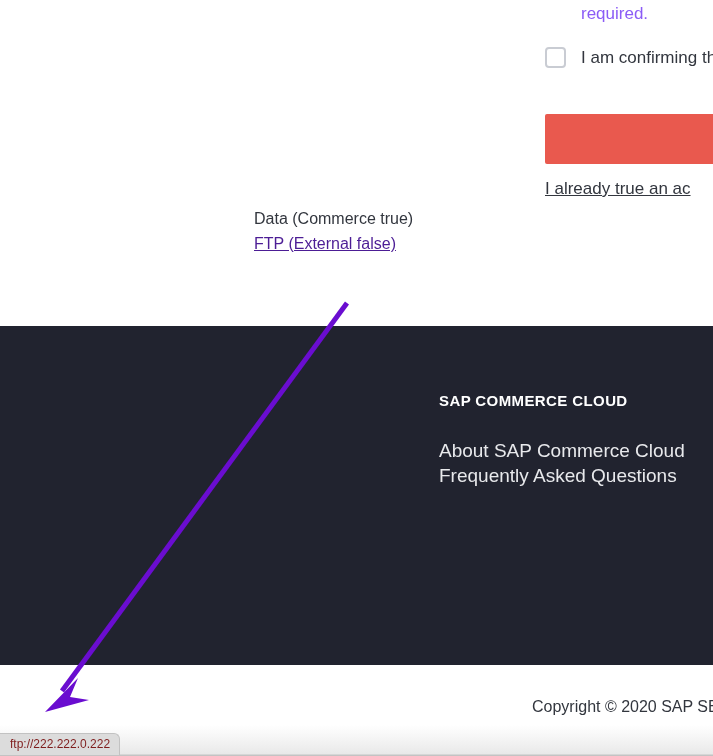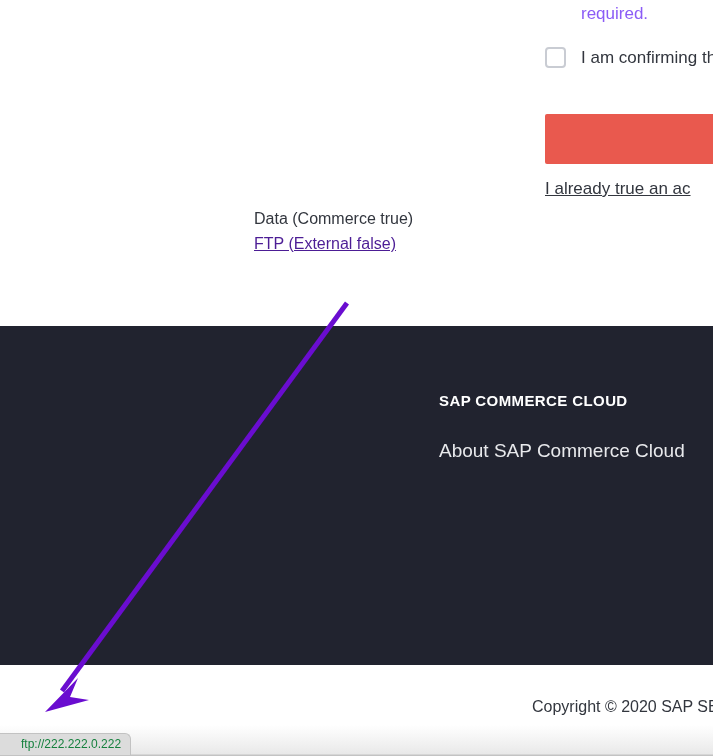--- a/index.html
+++ b/index.html
@@ -162,28 +162,28 @@
     top: 725px;
     width: 713px;
     height: 31px;
     background: linear-gradient(to bottom, #ffffff 0%, #f2f2f2 55%, #e9e9e9 92%, #b9b9b9 100%);
   }
   .status-tooltip {
     position: absolute;
     left: 0;
     top: 733px;
     height: 21px;
-    padding: 0 9px 0 21px;
+    padding: 0 9px 0 10px;
     background: #dcdcdc;
     border-top: 1px solid #c2c2c2;
     border-right: 1px solid #c2c2c2;
     border-top-right-radius: 6px;
     font-size: 12px;
     line-height: 20px;
-    color: #15803d;
+    color: #7f1d1d;
     white-space: nowrap;
   }
 </style>
 </head>
 <body>
 
 <div id="page">
 
   <div class="form-panel">
     <div class="form-required-note">required.</div>
@@ -204,20 +204,21 @@
   <div class="link-list">
     <div>Data (Commerce true)</div>
     <div class="ext-link">FTP (External false)</div>
   </div>
 
   <div class="footer">
     <div class="footer-col">
       <div class="footer-heading">SAP COMMERCE CLOUD</div>
       <div class="footer-links">
         <a href="#">About SAP Commerce Cloud</a>
+        <a href="#">Frequently Asked Questions</a>
       </div>
     </div>
   </div>
 
   <div class="copyright">Copyright © 2020 SAP SE</div>
 
   <svg id="annotation" viewBox="0 0 713 725" xmlns="http://www.w3.org/2000/svg">
     <line x1="347" y1="303" x2="62" y2="691" stroke="#6a0dd0" stroke-width="5" stroke-linecap="butt"></line>
     <polygon points="45,712 78,678 70,697 89,700" fill="#6a0dd0"></polygon>
   </svg>

